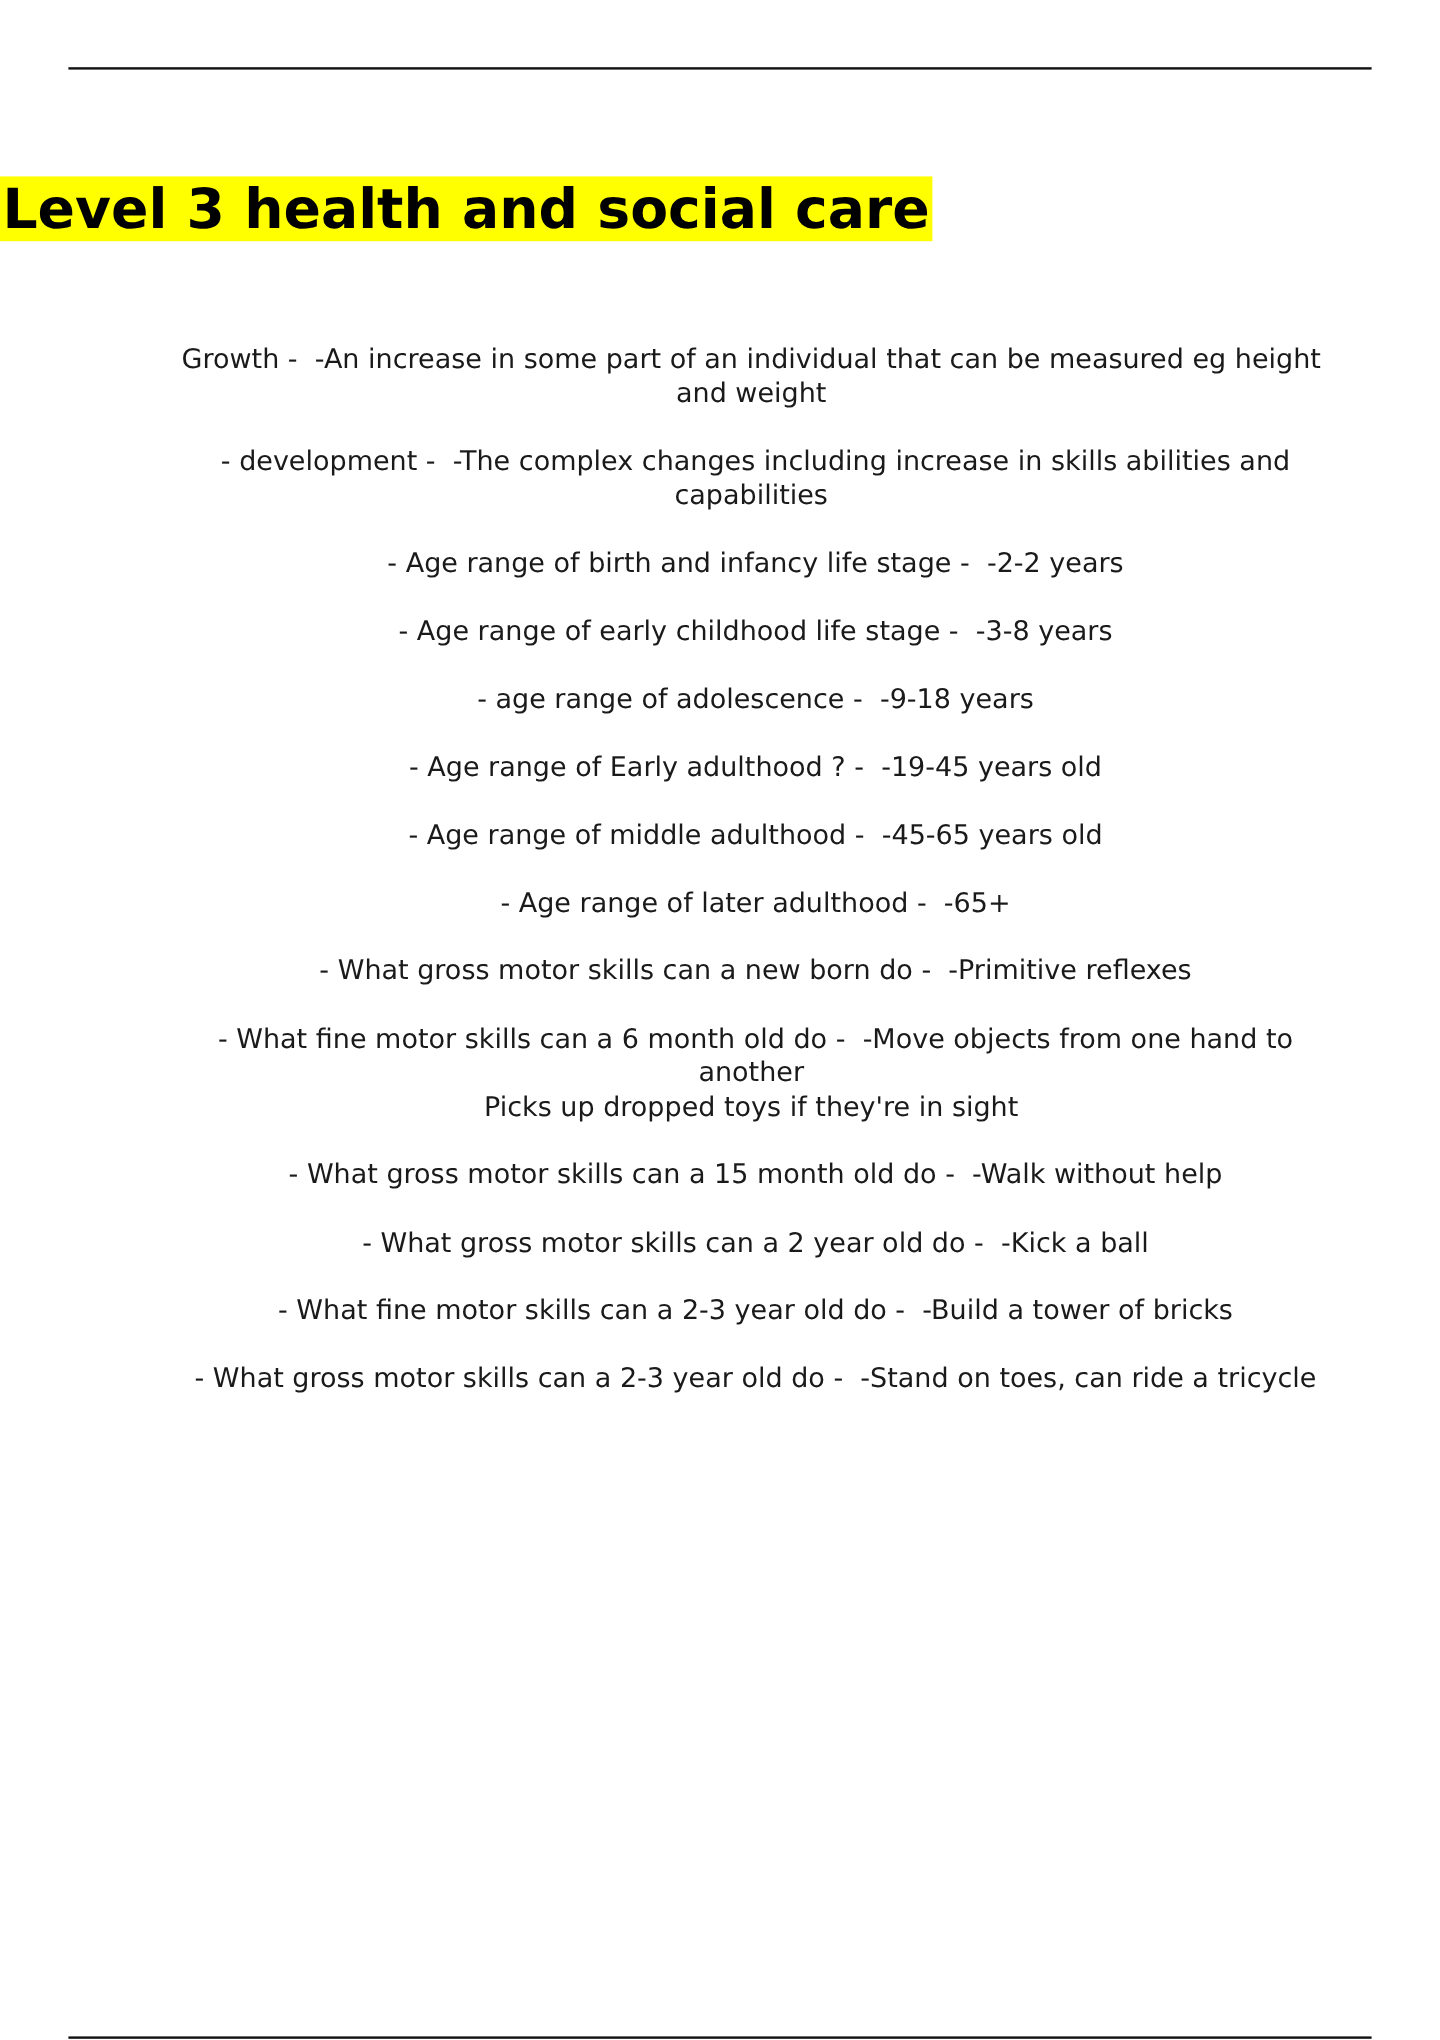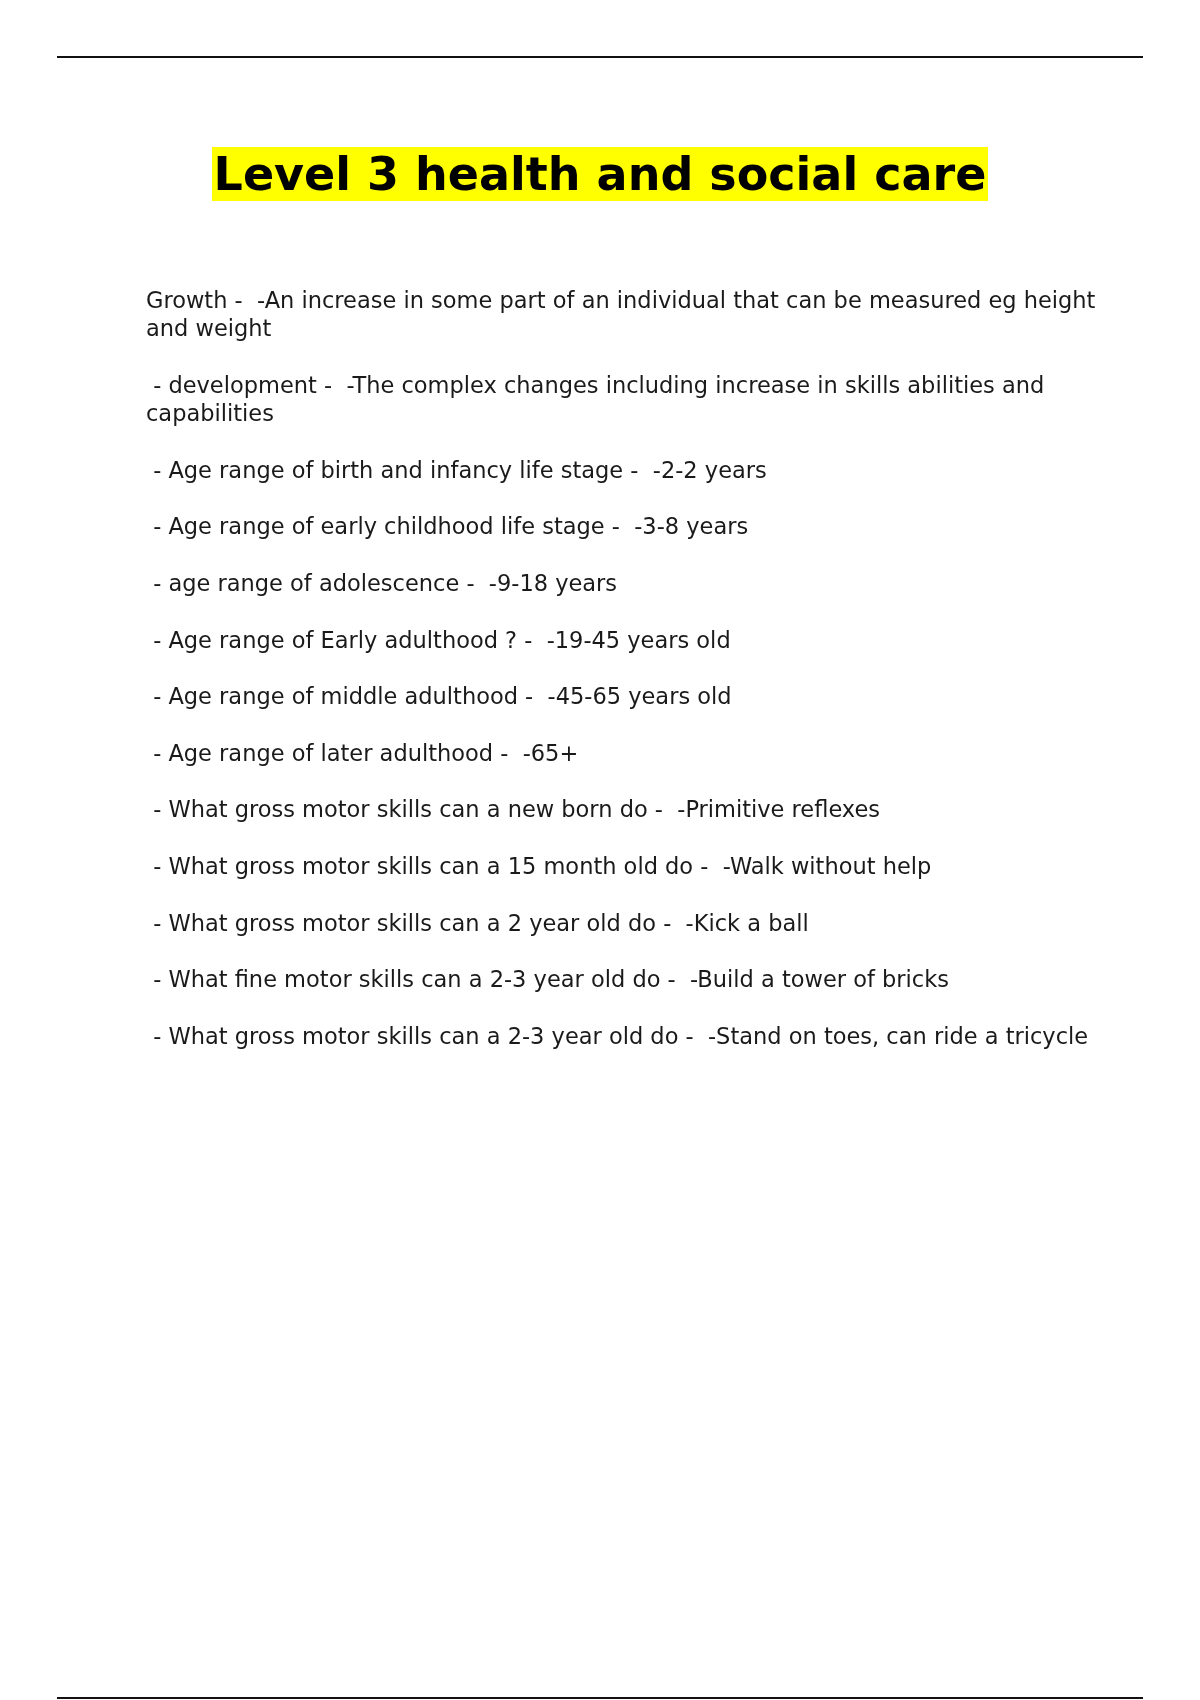--- a/index.html
+++ b/index.html
@@ -23,21 +23,21 @@
       background: #111111;
     }
     .rule.top { top: 56px; }
     .rule.bottom { top: 1697px; }
 
     .title-wrap {
       position: absolute;
       top: 146px;
       left: 0;
       width: 1200px;
-      text-align: center;
+      text-align: left;
     }
     .title {
       display: inline;
       font-family: "DejaVu Sans", sans-serif;
       font-weight: bold;
       font-size: 46px;
       line-height: 56px;
       color: #000000;
       background: #ffff00;
       -webkit-box-decoration-break: clone;
@@ -50,20 +50,21 @@
       top: 286px;
       left: 146px;
       width: 960px;
       font-size: 22.5px;
       line-height: 28.3px;
       color: #1a1a1a;
     }
     .qa {
       margin: 0 0 28.3px 0;
       white-space: pre-wrap;
+      text-align: center;
     }
     .qa .line {
       display: block;
     }
   </style>
 </head>
 <body>
 
 <div class="rule top"></div>
 
@@ -85,20 +86,21 @@
 
   <div class="qa"><span> - Age range of Early adulthood ? - </span><span> -19-45 years old</span></div>
 
   <div class="qa"><span> - Age range of middle adulthood - </span><span> -45-65 years old</span></div>
 
   <div class="qa"><span> - Age range of later adulthood - </span><span> -65+</span></div>
 
   <div class="qa"><span> - What gross motor skills can a new born do - </span><span> -Primitive reflexes</span></div>
 
 
+  <div class="qa"><span> - What fine motor skills can a 6 month old do - </span><span> -Move objects from one hand to another</span><span class="line">Picks up dropped toys if they're in sight</span></div>
 
   <div class="qa"><span> - What gross motor skills can a 15 month old do - </span><span> -Walk without help</span></div>
 
   <div class="qa"><span> - What gross motor skills can a 2 year old do - </span><span> -Kick a ball</span></div>
 
   <div class="qa"><span> - What fine motor skills can a 2-3 year old do - </span><span> -Build a tower of bricks</span></div>
 
   <div class="qa"><span> - What gross motor skills can a 2-3 year old do - </span><span> -Stand on toes, can ride a tricycle</span></div>
 </div>
 

